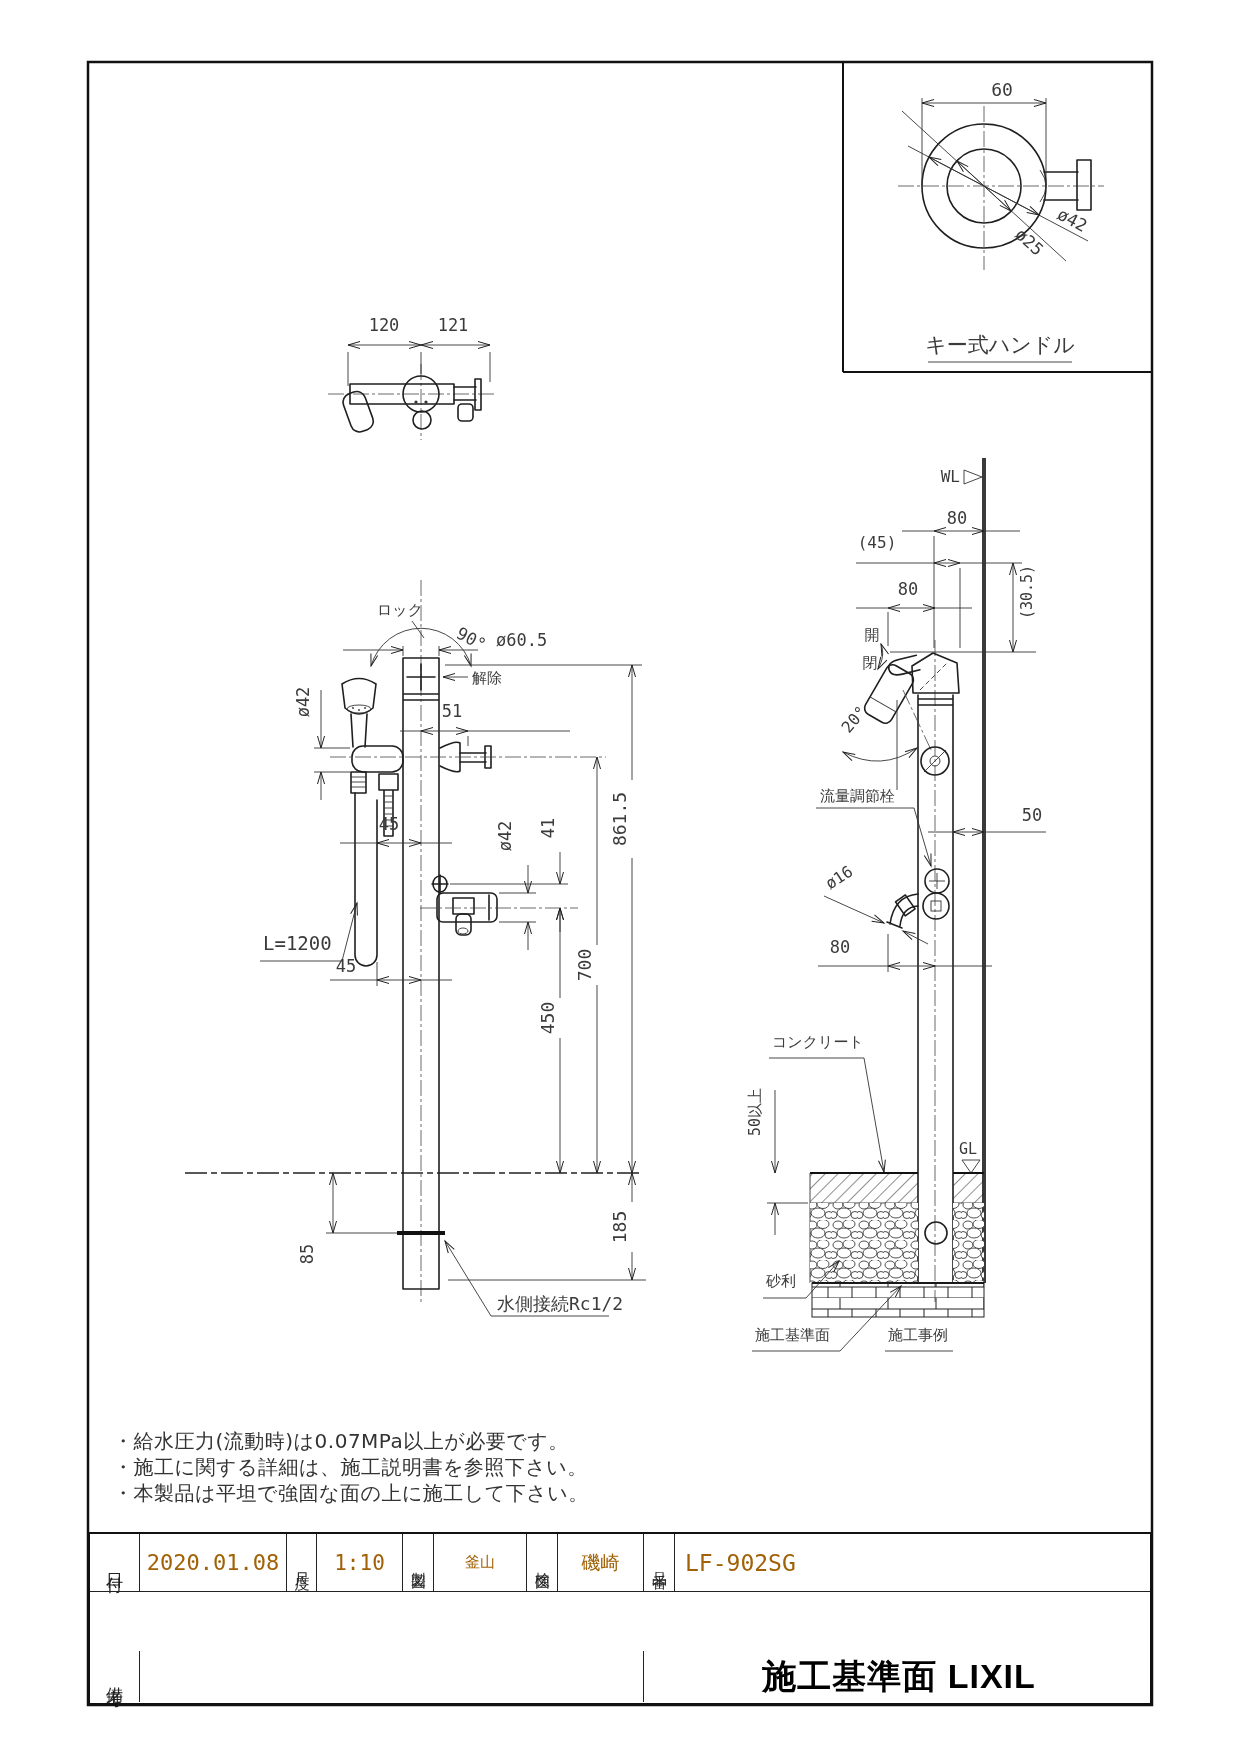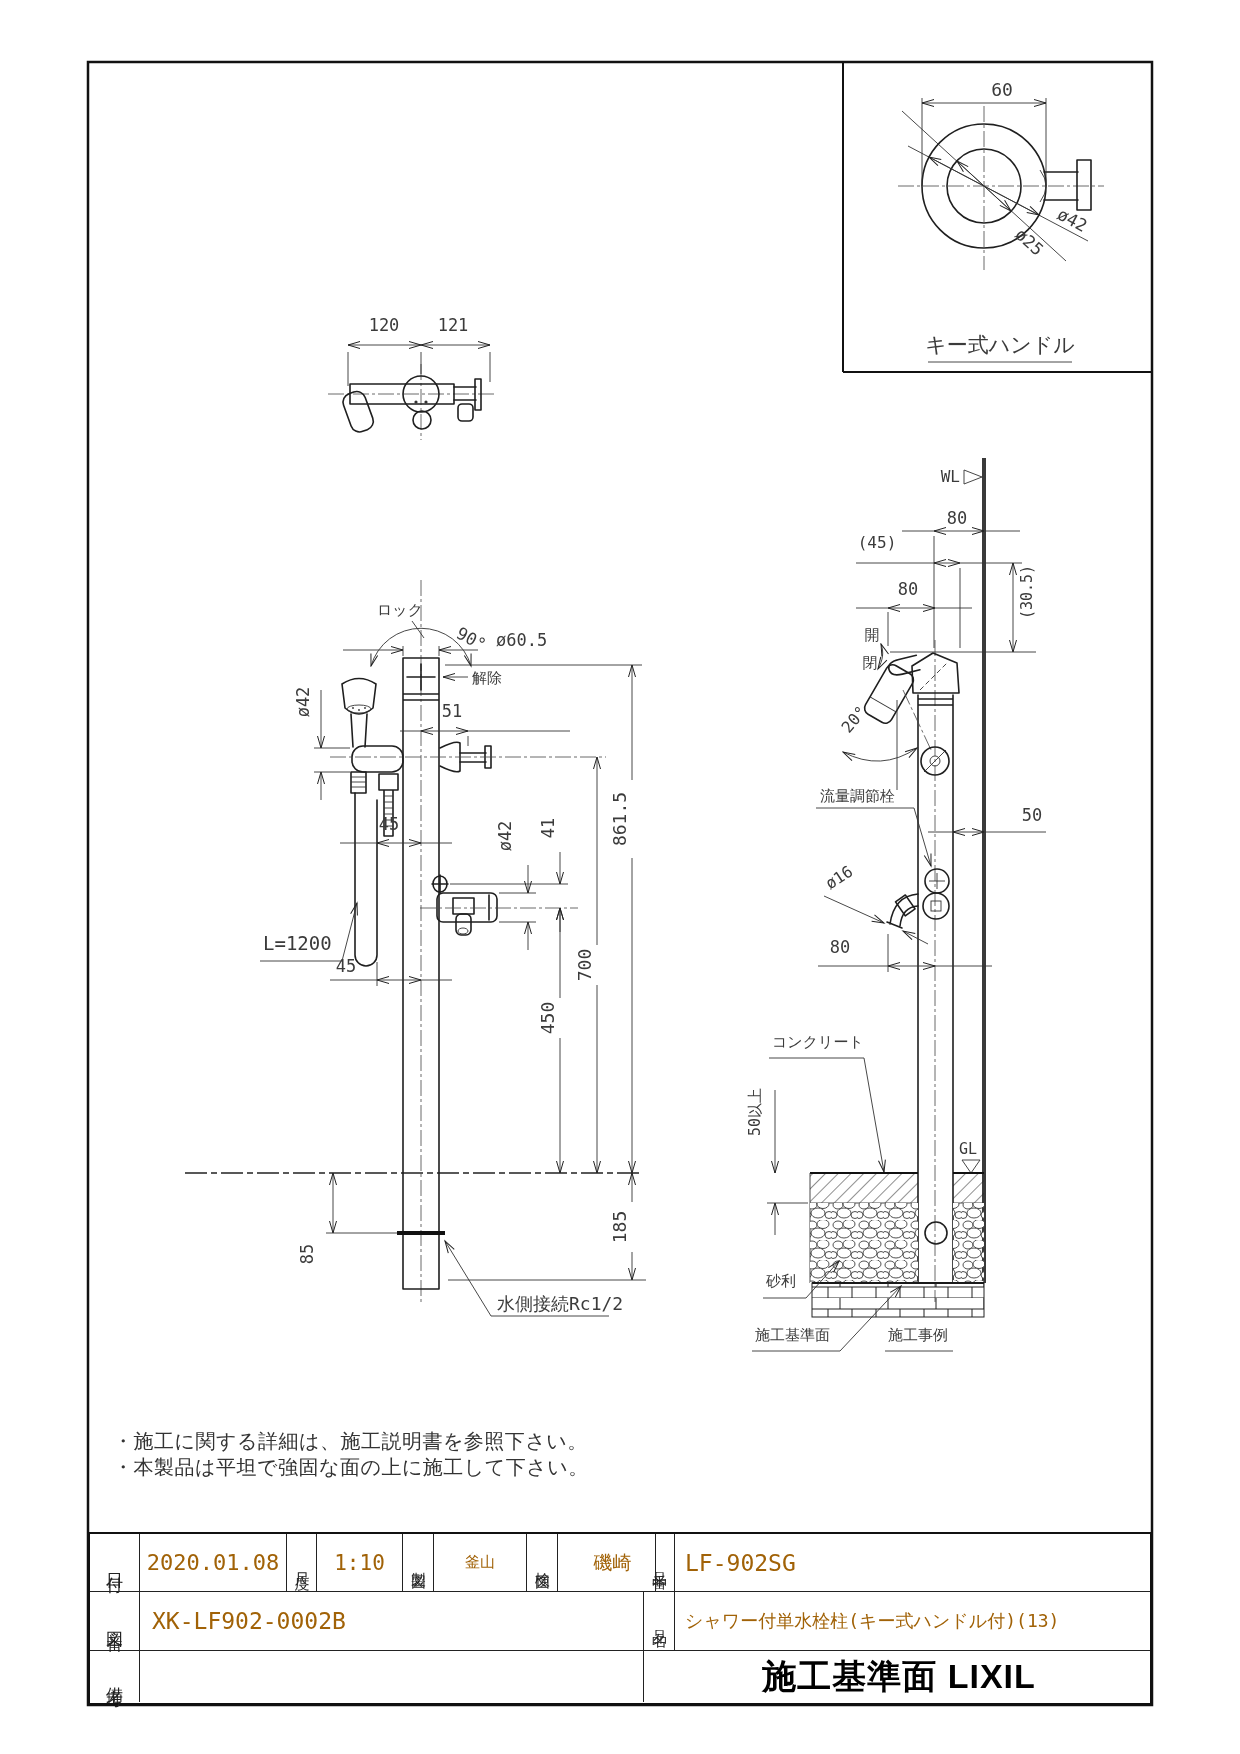--- a/index.html
+++ b/index.html
@@ -302,20 +302,21 @@
     <path class="tl" d="M806,1298 L839,1261" marker-end="url(#de)"></path>
     <text class="t15" x="755" y="1340">施工基準面</text>
     <path class="tl" d="M752,1351 H840"></path>
     <path class="tl" d="M840,1351 L901,1286" marker-end="url(#de)"></path>
     <text class="t15" x="888" y="1340">施工事例</text>
     <path class="tl" d="M885,1351 H953"></path>
   </g>
 </svg>
 
 <div id="notes">
+  <div>・給水圧力(流動時)は0.07MPa以上が必要です。</div>
   <div>・施工に関する詳細は、施工説明書を参照下さい。</div>
   <div>・本製品は平坦で強固な面の上に施工して下さい。</div>
 </div>
 
 <div id="tblock">
   <div class="trow" style="top:0;height:58px;border-bottom:1.5px solid #222;">
     <div class="cell" style="left:0;width:50px;">
           <span class="vlab">日付</span>
         </div>
     <div class="cell" style="left:50px;width:147px;">
@@ -329,42 +330,28 @@
         </div>
     <div class="cell" style="left:313px;width:31px;">
           <span class="vlab" style="font-size:15px;">製図</span>
         </div>
     <div class="cell" style="left:344px;width:93px;">
           <span class="val" style="font-size:15px;margin:0 auto;">釜山</span>
         </div>
     <div class="cell" style="left:437px;width:31px;">
           <span class="vlab" style="font-size:15px;">検図</span>
         </div>
-    <div class="cell" style="left:480px;width:86px;">
+    <div class="cell" style="left:468px;width:86px;">
           <span class="val" style="font-size:19px;margin:0 auto;">磯崎</span>
         </div>
     <div class="cell" style="left:554px;width:31px;">
           <span class="vlab" style="font-size:15px;">品番</span>
         </div>
     <div class="cell noline" style="left:585px;width:479px;">
           <span class="val" style="font-size:23px;padding-left:10px;">LF-902SG</span>
-        </div>
-  </div>
-  <div class="trow" style="top:58px;height:59px;border-bottom:1.5px solid #222;">
-    <div class="cell" style="left:0;width:50px;">
-          <span class="vlab">図番</span>
-        </div>
-    <div class="cell" style="left:50px;width:504px;">
-          <span class="val" style="font-size:23px;padding-left:12px;">XK-LF902-0002B</span>
-        </div>
-    <div class="cell" style="left:554px;width:31px;">
-          <span class="vlab" style="font-size:15px;">品名</span>
-        </div>
-    <div class="cell noline" style="left:585px;width:479px;">
-          <span class="val" style="font-size:18px;padding-left:10px;">シャワー付単水栓柱(キー式ハンドル付)(13)</span>
         </div>
   </div>
   <div class="trow" style="top:117px;height:51px;">
     <div class="cell" style="left:0;width:50px;">
           <span class="vlab">備考</span>
         </div>
     <div class="cell" style="left:50px;width:504px;">
           <span></span>
         </div>
     <div class="cell noline" style="left:554px;width:510px;">

